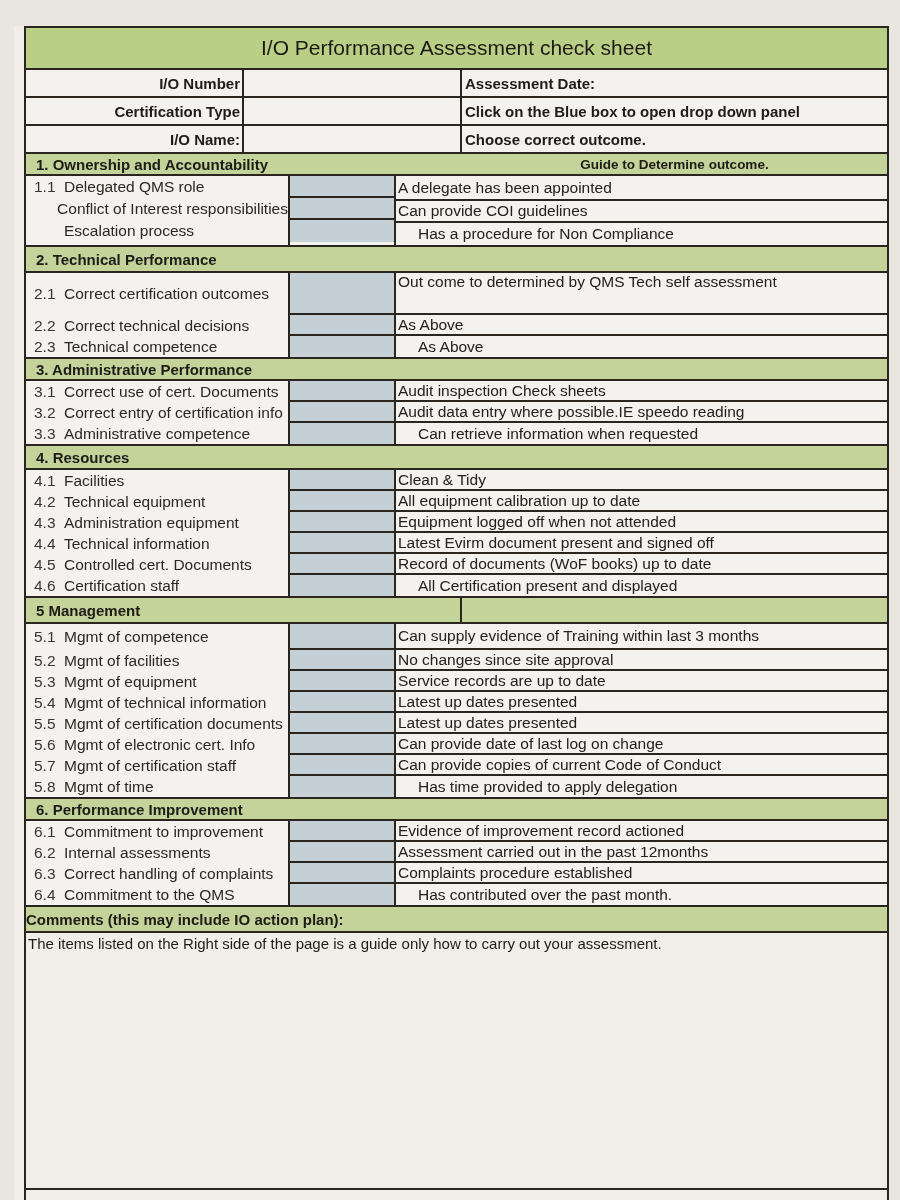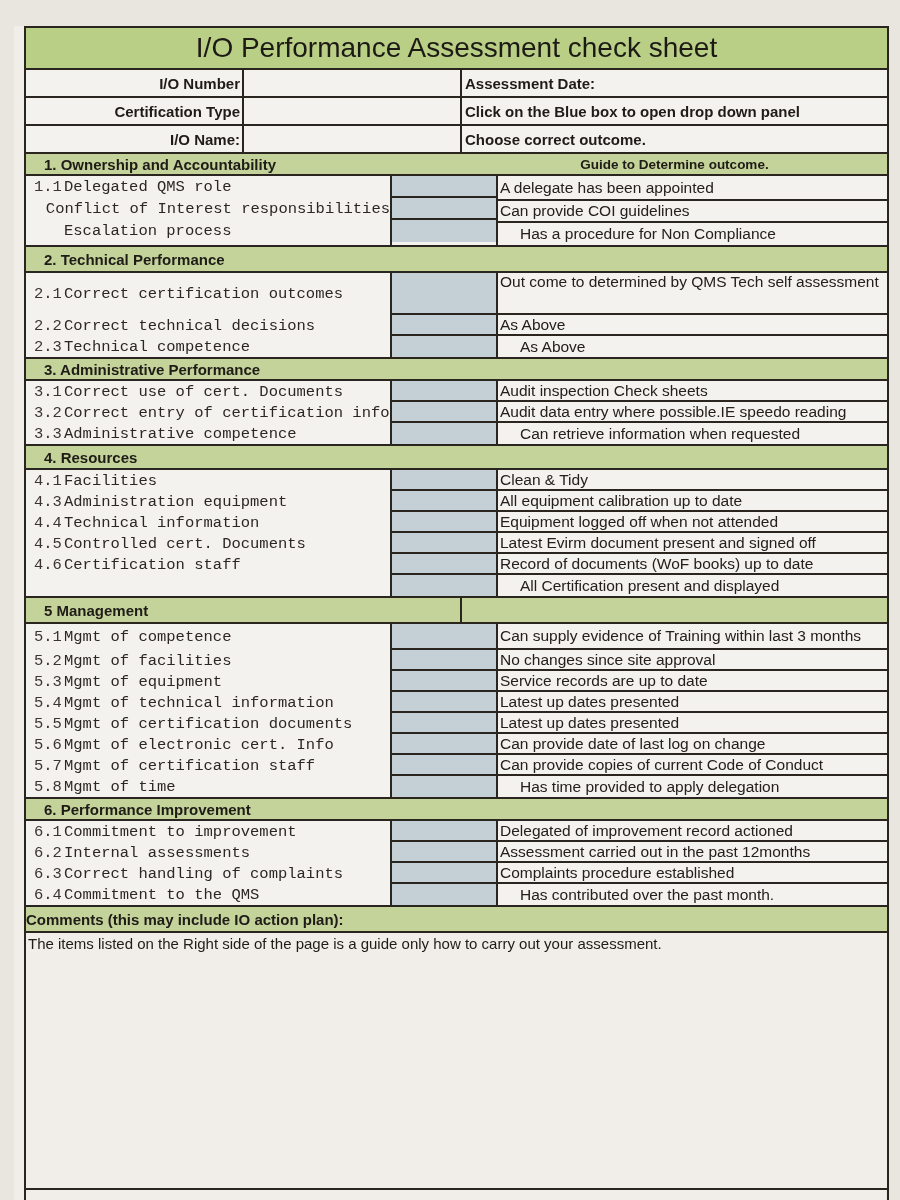--- a/index.html
+++ b/index.html
@@ -31,21 +31,21 @@
       border: 2px solid #2b2520;
       box-sizing: border-box;
     }
     .title-bar {
       height: 40px;
       background: #b9cf86;
       border-bottom: 2px solid #2b2520;
       display: flex;
       align-items: center;
       justify-content: center;
-      font-size: 28px;
+      font-size: 21px;
       color: #1d1a16;
     }
     .info-row {
       display: flex;
       height: 26px;
       border-bottom: 2px solid #2b2520;
       background: #f4f2ef;
     }
     .info-label {
       width: 218px;
@@ -76,38 +76,37 @@
       display: flex;
       height: 20px;
       background: #c3d39a;
       border-bottom: 2px solid #2b2520;
       font-weight: bold;
       font-size: 15px;
       align-items: center;
     }
     .section-head .sec-title {
       width: 436px;
-      padding-left: 18px;
+      padding-left: 10px;
       box-sizing: border-box;
     }
     .section-head .sec-guide {
       flex: 1;
       text-align: center;
       font-size: 13.5px;
     }
     .section-body {
       display: flex;
       border-bottom: 2px solid #2b2520;
       background: #f4f2ef;
     }
     .items-col {
-      width: 366px;
+      width: 264px;
       border-right: 2px solid #2b2520;
       box-sizing: border-box;
-      font-family: Liberation Mono, monospace;
     }
     .outcome-col {
       width: 106px;
       border-right: 2px solid #2b2520;
       box-sizing: border-box;
     }
     .guide-col {
       flex: 1;
     }
     .item-row {
@@ -308,20 +307,24 @@
 
     <div class="section-head" style="height:22px">
       <div class="sec-title">4.  Resources</div>
       <div class="sec-guide"></div>
     </div>
     <div class="section-body">
       <div class="items-col">
         <div class="item-row" style="height:21px">
             <span class="item-num">4.1</span>
             <span>Facilities</span>
+          </div>
+        <div class="item-row" style="height:21px">
+            <span class="item-num">4.2</span>
+            <span>Technical equipment</span>
           </div>
         <div class="item-row" style="height:21px">
             <span class="item-num">4.3</span>
             <span>Administration equipment</span>
           </div>
         <div class="item-row" style="height:21px">
             <span class="item-num">4.4</span>
             <span>Technical information</span>
           </div>
         <div class="item-row" style="height:21px">
@@ -435,21 +438,21 @@
             <span>Commitment to the QMS</span>
           </div>
       </div>
       <div class="outcome-col">
         <div class="outcome-cell" style="height:21px"></div>
         <div class="outcome-cell" style="height:21px"></div>
         <div class="outcome-cell" style="height:21px"></div>
         <div class="outcome-cell" style="height:21px"></div>
       </div>
       <div class="guide-col">
-        <div class="guide-cell" style="height:21px">Delegated of improvement record actioned</div>
+        <div class="guide-cell" style="height:21px">Evidence of improvement record actioned</div>
         <div class="guide-cell" style="height:21px">Assessment carried out in the past 12months</div>
         <div class="guide-cell" style="height:21px">Complaints procedure established</div>
         <div class="guide-cell" style="height:21px">Has contributed over the past month.</div>
       </div>
     </div>
 
     <div class="comments-head">Comments (this may include IO action plan):</div>
     <div class="comments-body">The items listed on the Right side of the page is a guide only how to carry out your assessment.</div>
 
     <div class="footer-row">

